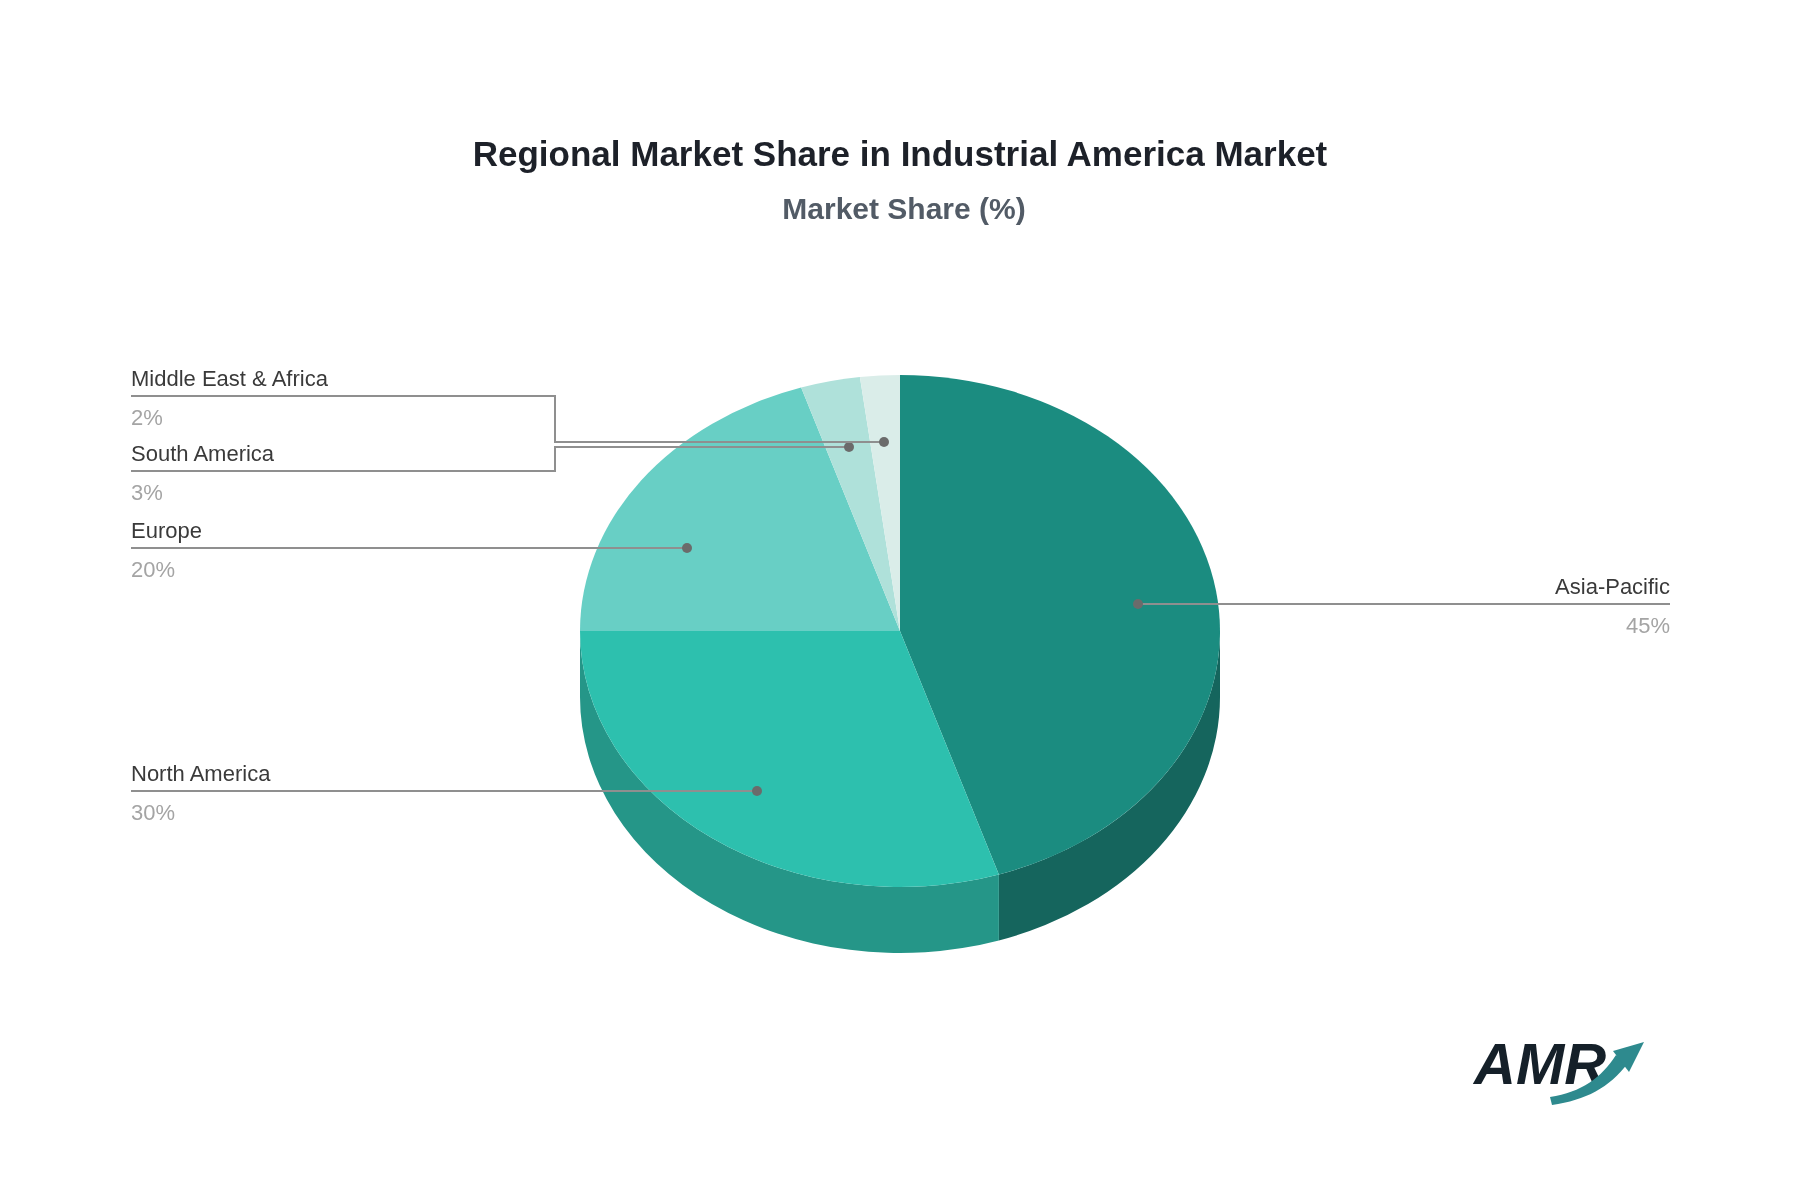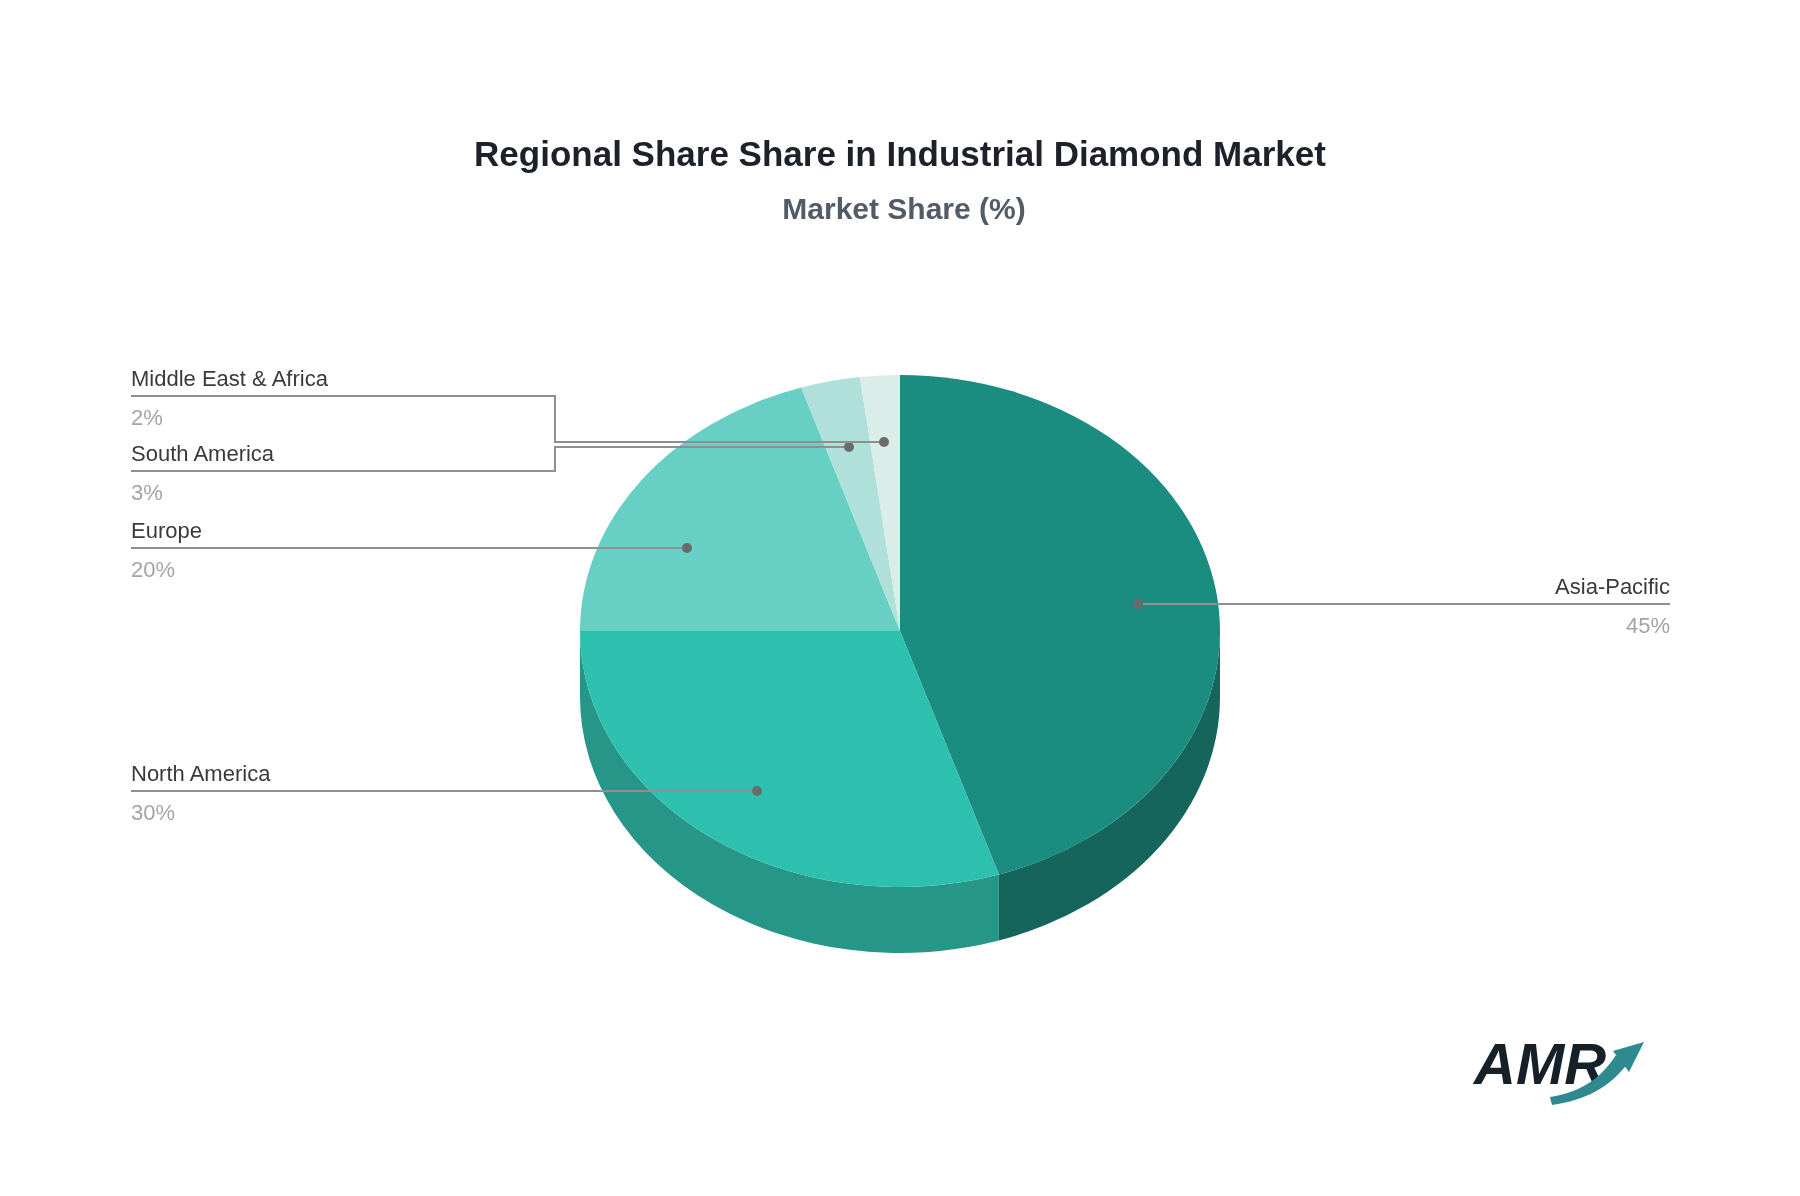--- a/index.html
+++ b/index.html
@@ -41,21 +41,21 @@
       <circle cx="849" cy="447" r="5" fill="#6b6b6b"></circle>
       <text x="131" y="461" text-anchor="start" font-size="22" fill="#3a3a3a">South America</text>
       <text x="131" y="500" text-anchor="start" font-size="22" fill="#a4a4a4">3%</text>
       <polyline points="884,442 555,442 555,396 131,396" fill="none" stroke="#8f8f8f" stroke-width="2"></polyline>
       <circle cx="884" cy="442" r="5" fill="#6b6b6b"></circle>
       <text x="131" y="386" text-anchor="start" font-size="22" fill="#3a3a3a">Middle East &amp; Africa</text>
       <text x="131" y="425" text-anchor="start" font-size="22" fill="#a4a4a4">2%</text>
     </svg>
 </div>
 
-<div class="title" style="color: rgb(29, 33, 41);">Regional Share Share in Industrial Diamond Market</div>
+<div class="title" style="color: rgb(29, 33, 41);">Regional Market Share in Industrial America Market</div>
 <div class="subtitle" style="color: rgb(82, 91, 102);">Market Share (%)</div>
 
 <div class="logo">
   <svg width="240" height="120" viewBox="0 0 240 120">
     <text id="logo-text" x="34" y="76" font-size="58" font-weight="700" fill="#152029">AMR</text>
     <g>
       <path id="logo-swoosh" d="M112,97 C146,92 169,80 188,55 L176,47 C161,70 142,84 110,89 Z" fill="#2e8a8e"></path>
       <path id="logo-head" d="M204,34 L173,43 L189,64 Z" fill="#2e8a8e"></path>
     </g>
   </svg>

